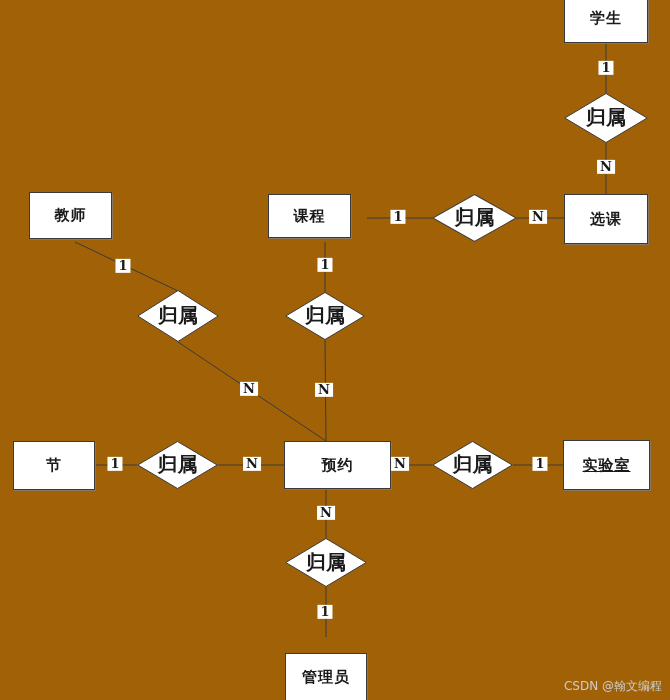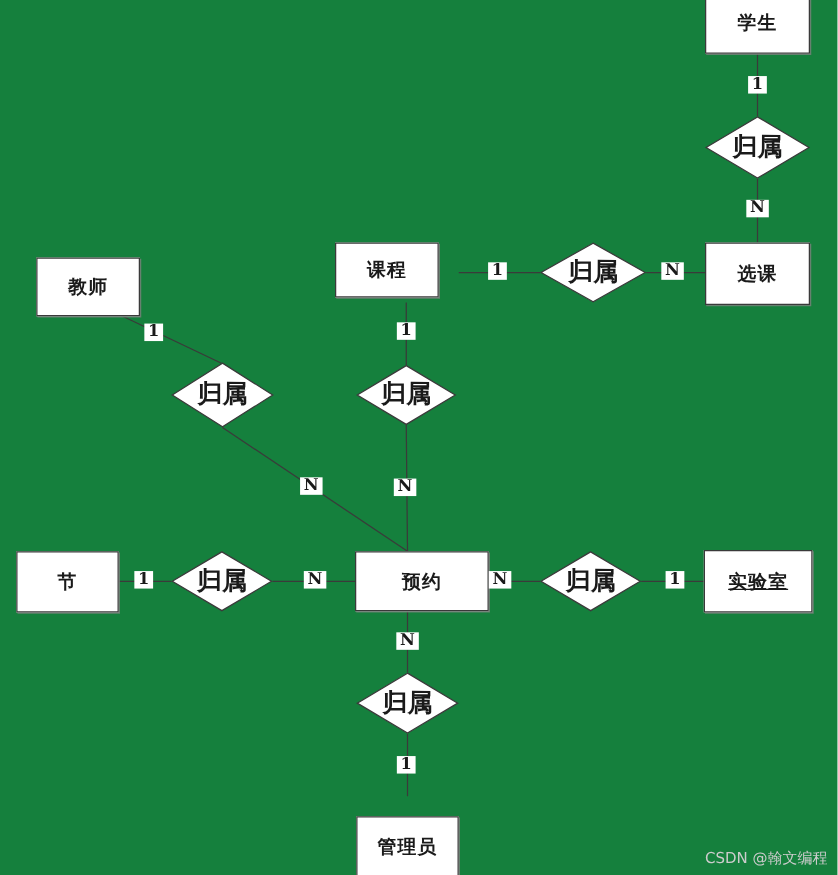--- a/index.html
+++ b/index.html
@@ -1,20 +1,20 @@
 <!DOCTYPE html>
 <html><head>
 <meta charset="utf-8">
 <style>
   html, body { margin: 0; padding: 0; background: #fff; }
   .canvas {
     position: relative;
     width: 670px;
     height: 700px;
-    background: #15803d;
+    background: #a16207;
     overflow: hidden;
     font-family: "DejaVu Serif", "Liberation Serif", serif;
     color: #1a1a1a;
   }
   .lines-svg {
     position: absolute;
     left: 0; top: 0;
     width: 670px; height: 700px;
     z-index: 1;
   }
@@ -89,21 +89,21 @@
     <line x1="218" y1="465" x2="284" y2="465"></line>
     <line x1="369" y1="465" x2="432" y2="465"></line>
     <line x1="513" y1="465" x2="563" y2="465"></line>
     <line x1="326" y1="489" x2="326" y2="538"></line>
     <line x1="326" y1="587" x2="326" y2="637"></line>
   </svg>
 
   <div class="entity" style="left:564px; top:-7px; width:84px; height:50px;">
     <span>学生</span>
   </div>
-  <div class="entity" style="left:29px; top:206px; width:83px; height:47px;">
+  <div class="entity" style="left:29px; top:192px; width:83px; height:47px;">
     <span>教师</span>
   </div>
   <div class="entity" style="left:268px; top:194px; width:83px; height:44px;">
     <span>课程</span>
   </div>
   <div class="entity" style="left:564px; top:194px; width:84px; height:50px;">
     <span>选课</span>
   </div>
   <div class="entity" style="left:13px; top:441px; width:82px; height:49px;">
     <span>节</span>

